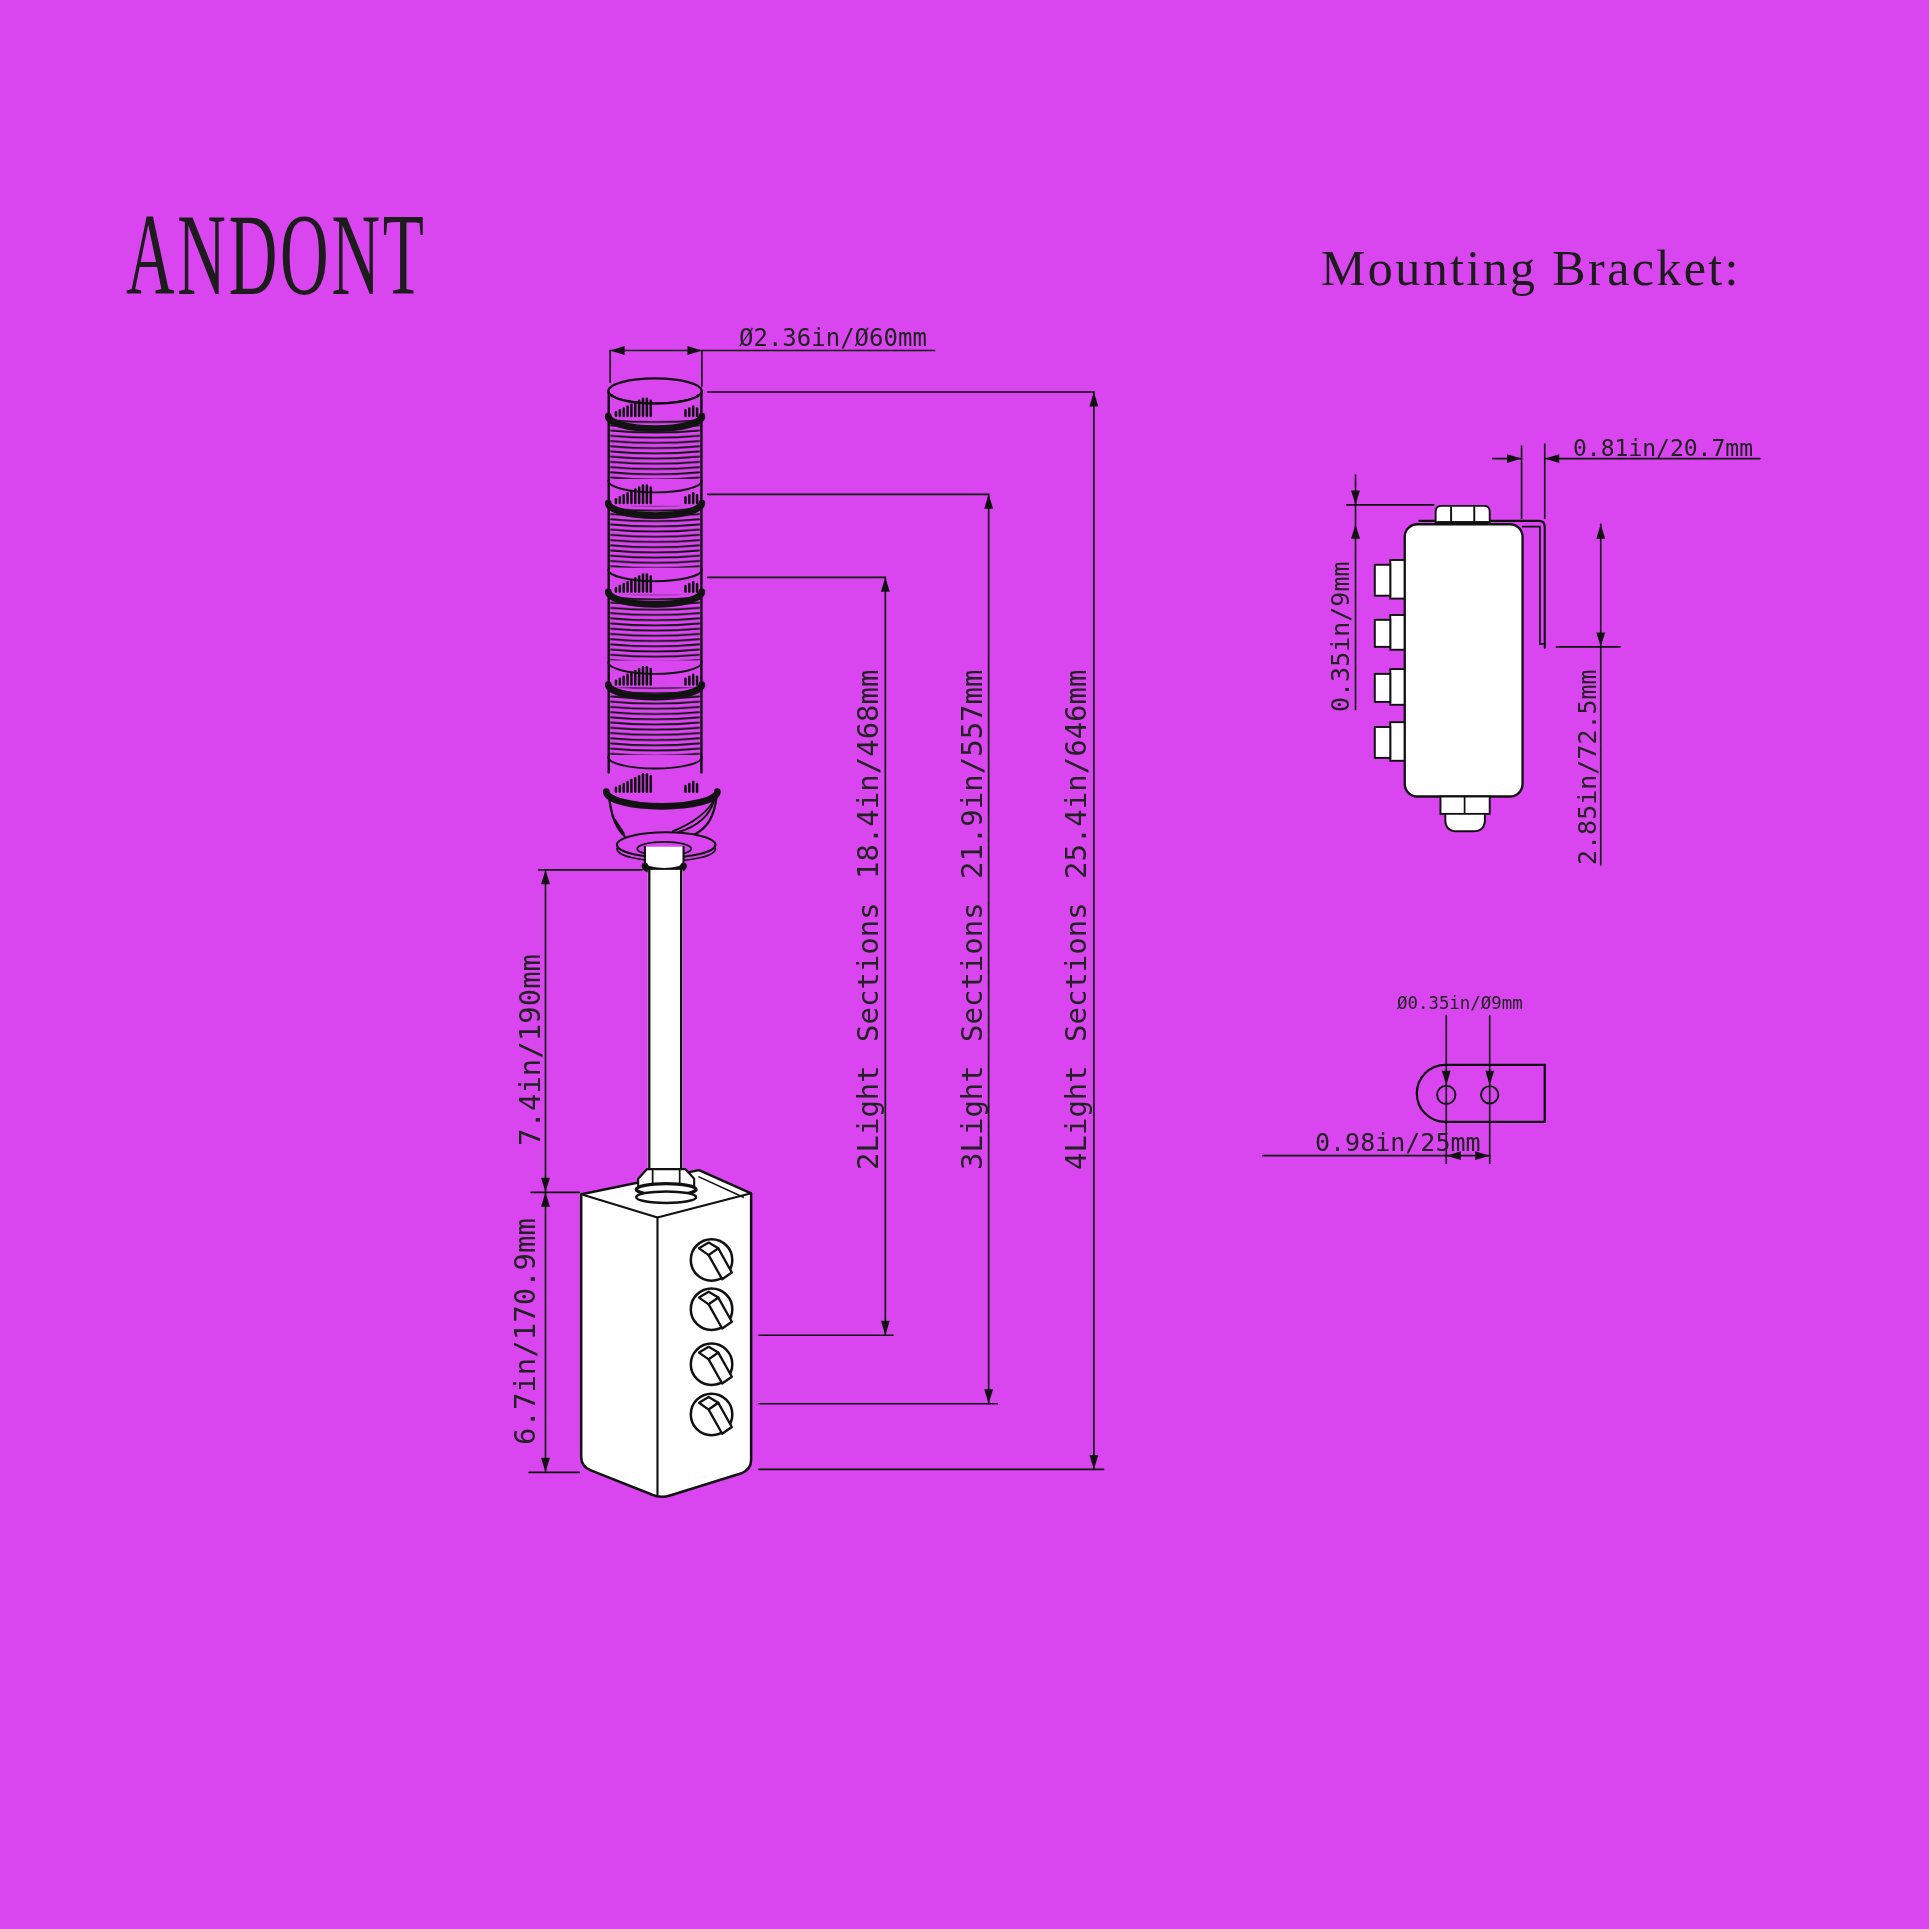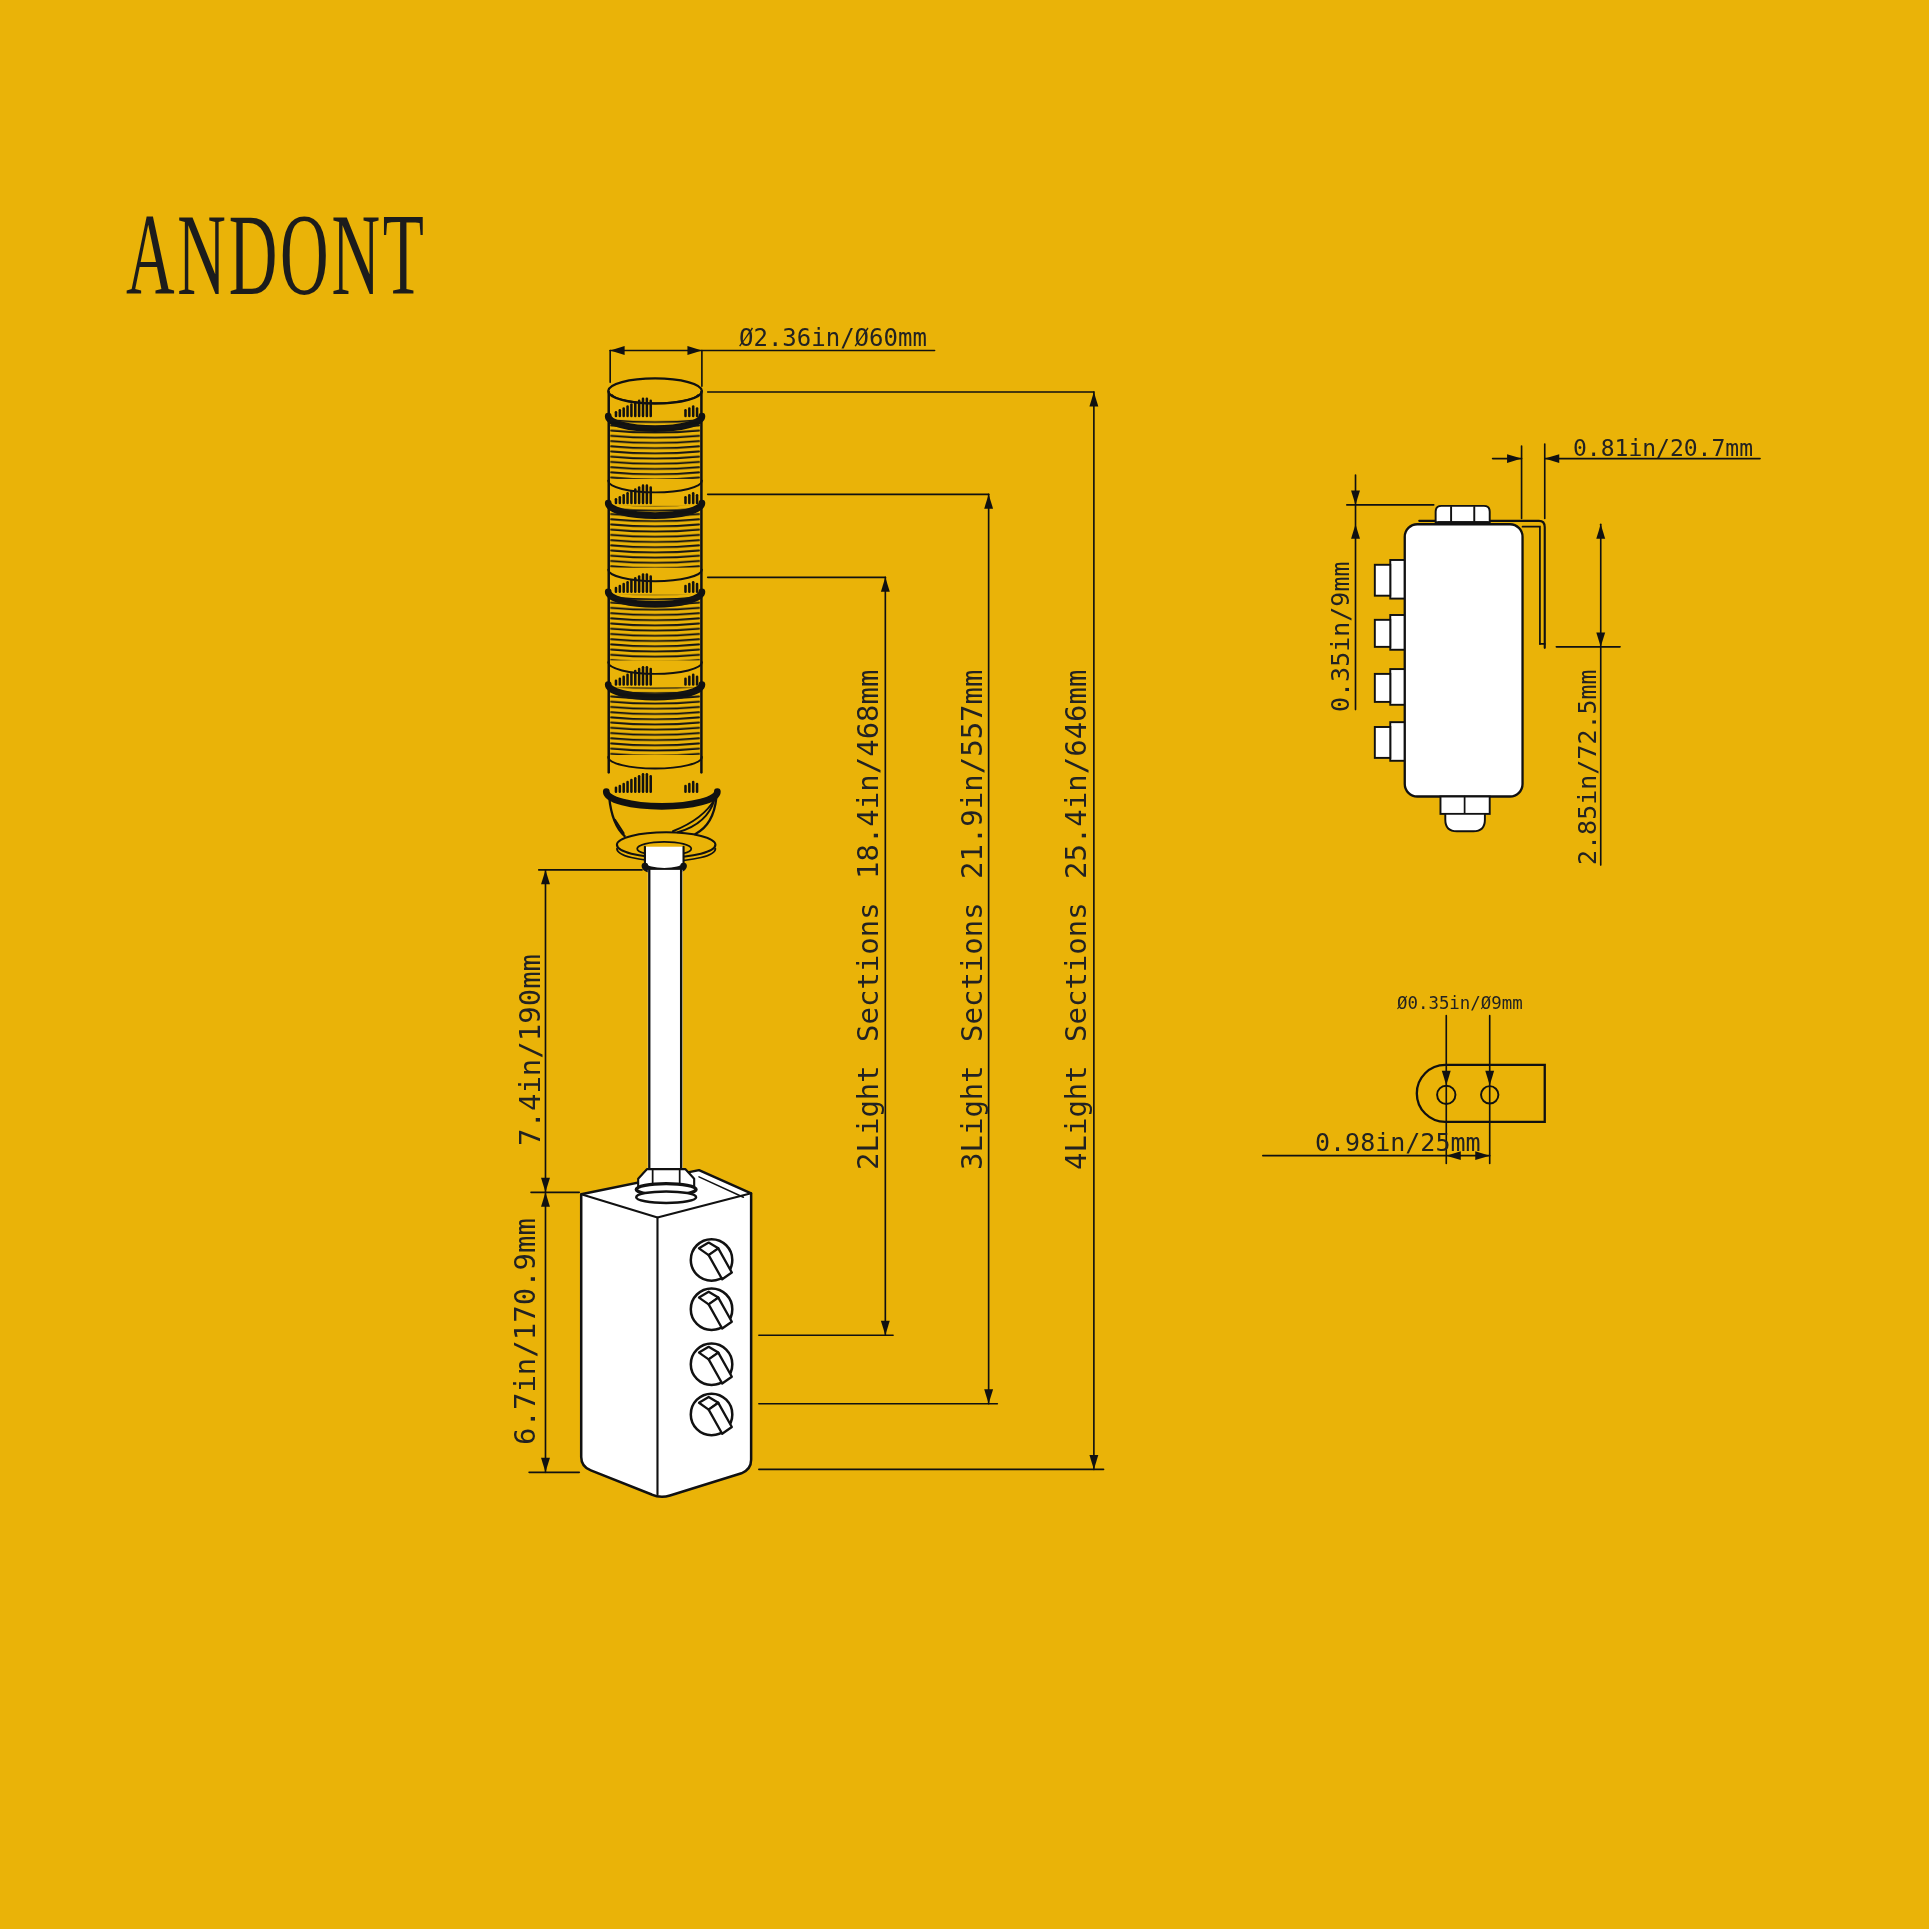--- a/index.html
+++ b/index.html
@@ -1,16 +1,16 @@
 <!DOCTYPE html>
 <html><head>
 <meta charset="utf-8">
 <style>
   html,body{margin:0;padding:0;background:#ffffff;}
-  #canvas{position:relative;width:1929px;height:1929px;background:#eab308;overflow:hidden;
+  #canvas{position:relative;width:1929px;height:1929px;background:#d946ef;overflow:hidden;
           font-family:"DejaVu Sans Mono",monospace;}
   #linework{position:absolute;left:0;top:0;}
   .txt{position:absolute;white-space:nowrap;color:#1c1c1c;}
   .serif{font-family:"Liberation Serif","DejaVu Serif",serif;}
   .brand{font-size:116px;letter-spacing:4.8px;transform:scaleX(0.58);transform-origin:0 0;}
   .heading{font-size:50px;letter-spacing:2.4px;}
   .footnote{font-size:52px;letter-spacing:3.9px;word-spacing:13.5px;}
   .dim{font-size:24px;color:#222;}
   .vdim{transform:rotate(-90deg);transform-origin:0 0;line-height:1;}
   .f30{font-size:29px;}
@@ -224,20 +224,21 @@
       <use href="#arr" transform="translate(1498,1124) rotate(-90)"></use>
       <use href="#arr" transform="translate(1543,1124) rotate(-90)"></use>
       <line x1="1308" y1="1197" x2="1543" y2="1197"></line>
       <use href="#arr" transform="translate(1498,1197)"></use>
       <use href="#arr" transform="translate(1543,1197) rotate(180)"></use>
     </g>
   </g>
 </svg>
 
   <span class="txt serif brand" style="left:126px;top:189px;">ANDONT</span>
+  <span class="txt serif heading" style="left:1321px;top:239px;">Mounting Bracket:</span>
 
   <span class="txt dim" style="left:731px;top:324px;margin-left:8px;">Ø2.36in/Ø60mm</span>
   <span class="txt dim f30 vdim" style="left:516px;top:1146px;">7.4in/190mm</span>
   <span class="txt dim f30 vdim" style="left:511px;top:1445px;">6.7in/170.9mm</span>
   <span class="txt dim f30 vdim ws" style="left:854px;top:1170px;">2Light Sections 18.4in/468mm</span>
   <span class="txt dim f30 vdim ws" style="left:958px;top:1170px;">3Light Sections 21.9in/557mm</span>
   <span class="txt dim f30 vdim ws" style="left:1062px;top:1170px;">4Light Sections 25.4in/646mm</span>
 
   <span class="txt dim f26 vdim" style="left:1328px;top:712px;">0.35in/9mm</span>
   <span class="txt dim f24" style="left:1573px;top:435px;text-align:center;">0.81in/20.7mm</span>

